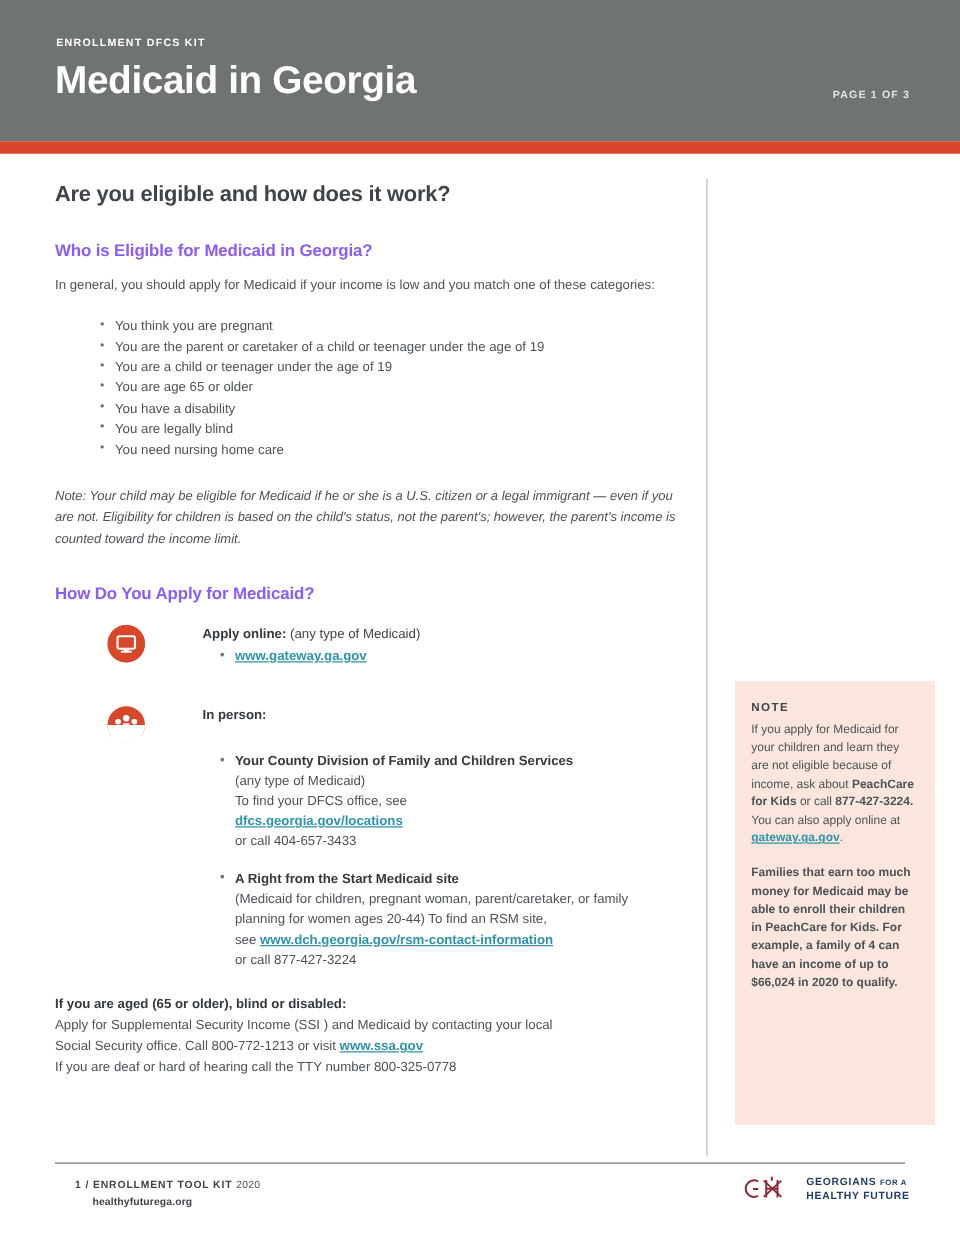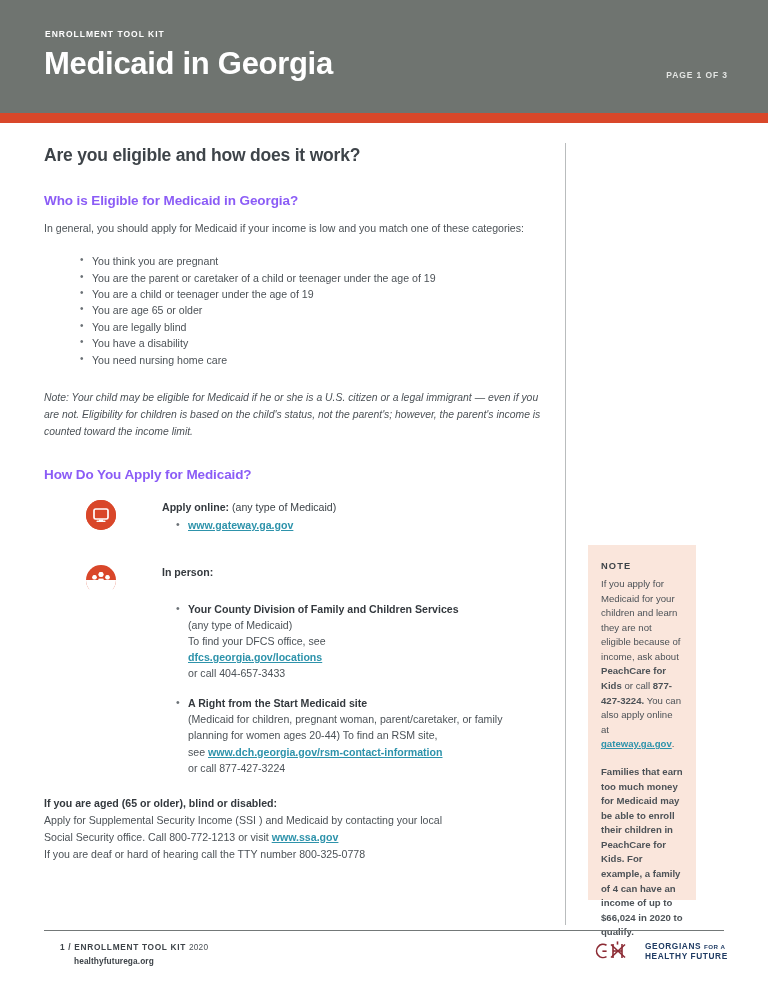--- a/index.html
+++ b/index.html
@@ -99,21 +99,21 @@
   .final-block { margin-top:19px; }
   .final-block .fb-title {
     font-size:10.6px; font-weight:bold; color:#34393e; line-height:1.6;
   }
   .final-block .fb-text {
     font-size:10.6px; line-height:1.62; color:#4c5257;
   }
 
   
   .note-box {
-    position:absolute; left:588px; top:545px; width:108px; height:355px;
+    position:absolute; left:588px; top:545px; width:160px; height:355px;
     background:#fae6dc; padding:16px 13px 0 13px;
   }
   .note-label {
     font-size:9.3px; font-weight:bold; letter-spacing:1.1px;
     color:#3e4449; margin-bottom:6px;
   }
   .note-text {
     font-size:9.6px; line-height:1.52; color:#4c5257; font-weight:bold;
   }
   .note-text.p2 { margin-top:13px; }
@@ -132,42 +132,42 @@
   .footer-logo { position:absolute; left:592px; top:938px; display:flex; align-items:center; gap:9px; }
   .logo-text { line-height:1.25; }
   .logo-l1 { font-size:8.3px; font-weight:bold; letter-spacing:0.6px; color:#1f3b63; }
   .logo-l1 .small { font-size:6.2px; letter-spacing:0.5px; }
   .logo-l2 { font-size:8.3px; font-weight:bold; letter-spacing:0.6px; color:#1f3b63; }
 </style>
 </head>
 <body>
 
 <div class="header">
-  <div class="header-kicker">ENROLLMENT TOOL KIT</div>
+  <div class="header-kicker">ENROLLMENT DFCS KIT</div>
   <div class="header-title">Medicaid in Georgia</div>
   <div class="header-page">PAGE 1 OF 3</div>
 </div>
 <div class="orange-bar"></div>
 
 <div class="divider"></div>
 
 <div class="main-col">
 
   <h1 class="section-title">Are you eligible and how does it work?</h1>
 
   <h2 class="sub-title">Who is Eligible for Medicaid in Georgia?</h2>
   <p class="body">In general, you should apply for Medicaid if your income is low and you match one of these categories:</p>
 
   <ul class="bullets">
     <li>You think you are pregnant</li>
     <li>You are the parent or caretaker of a child or teenager under the age of 19</li>
     <li>You are a child or teenager under the age of 19</li>
     <li>You are age 65 or older</li>
+    <li>You have a disability</li>
     <li>You are legally blind</li>
-    <li>You have a disability</li>
     <li>You need nursing home care</li>
   </ul>
 
   <p class="note-italic">Note: Your child may be eligible for Medicaid if he or she is a U.S. citizen or a legal immigrant — even if you are not. Eligibility for children is based on the child's status, not the parent's; however, the parent's income is counted toward the income limit.</p>
 
   <h2 class="sub-title" style="margin-top:26px;">How Do You Apply for Medicaid?</h2>
 
   <div class="apply-block" style="margin-top:18px; height:56px;">
     <div class="icon-circle" style="left:42px; top:0;">
       <svg width="30" height="30" viewBox="0 0 30 30">

